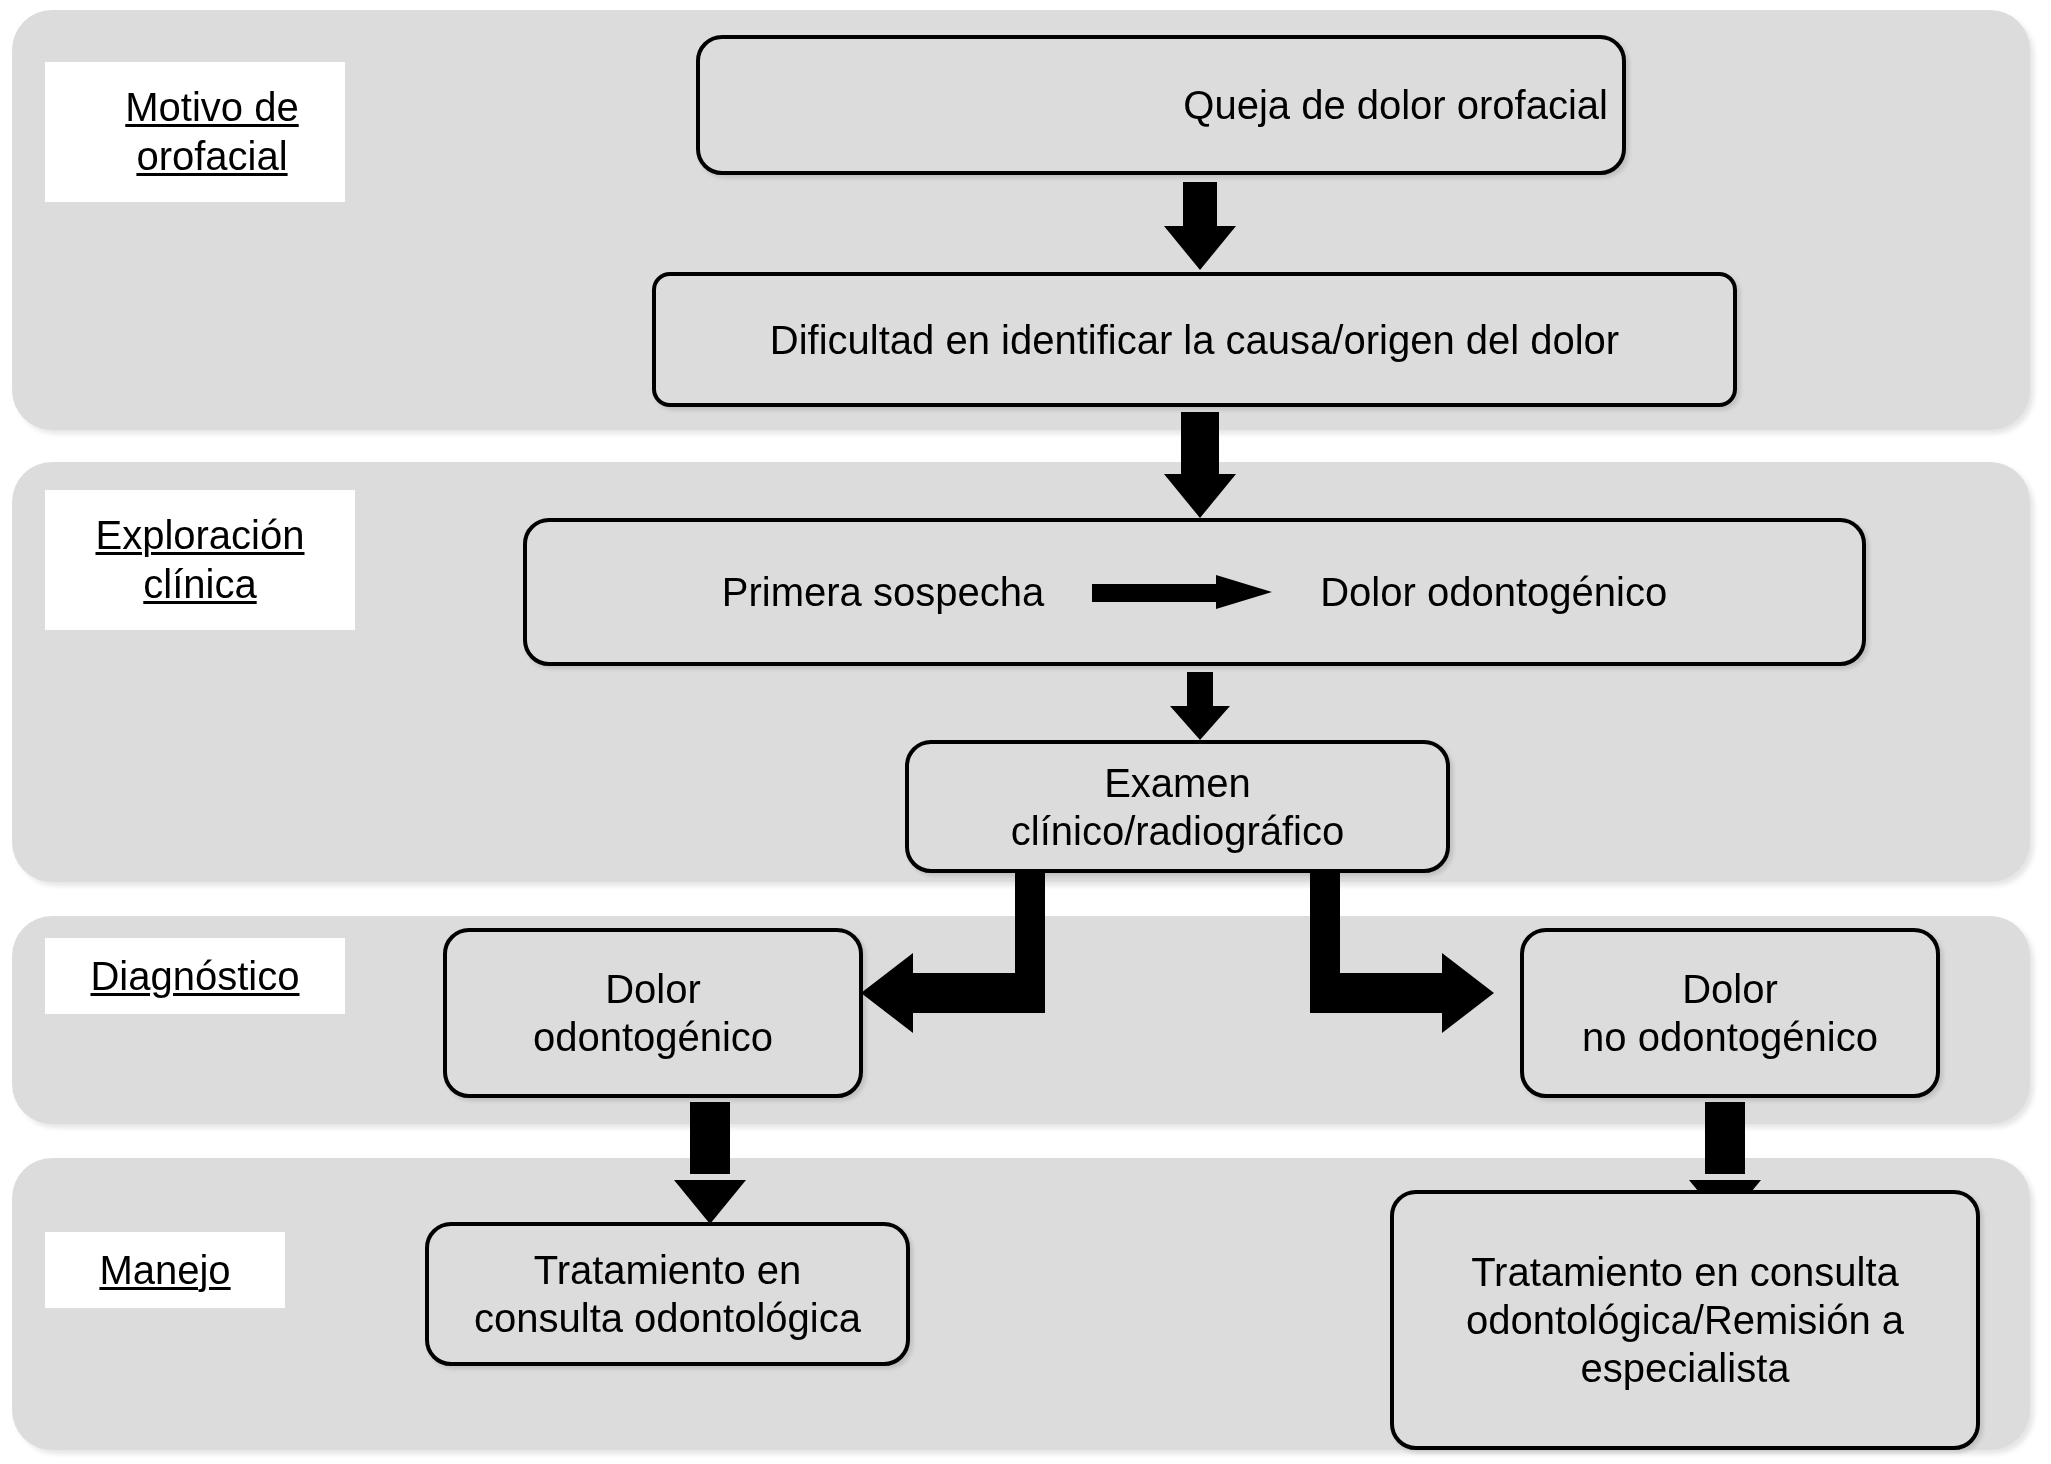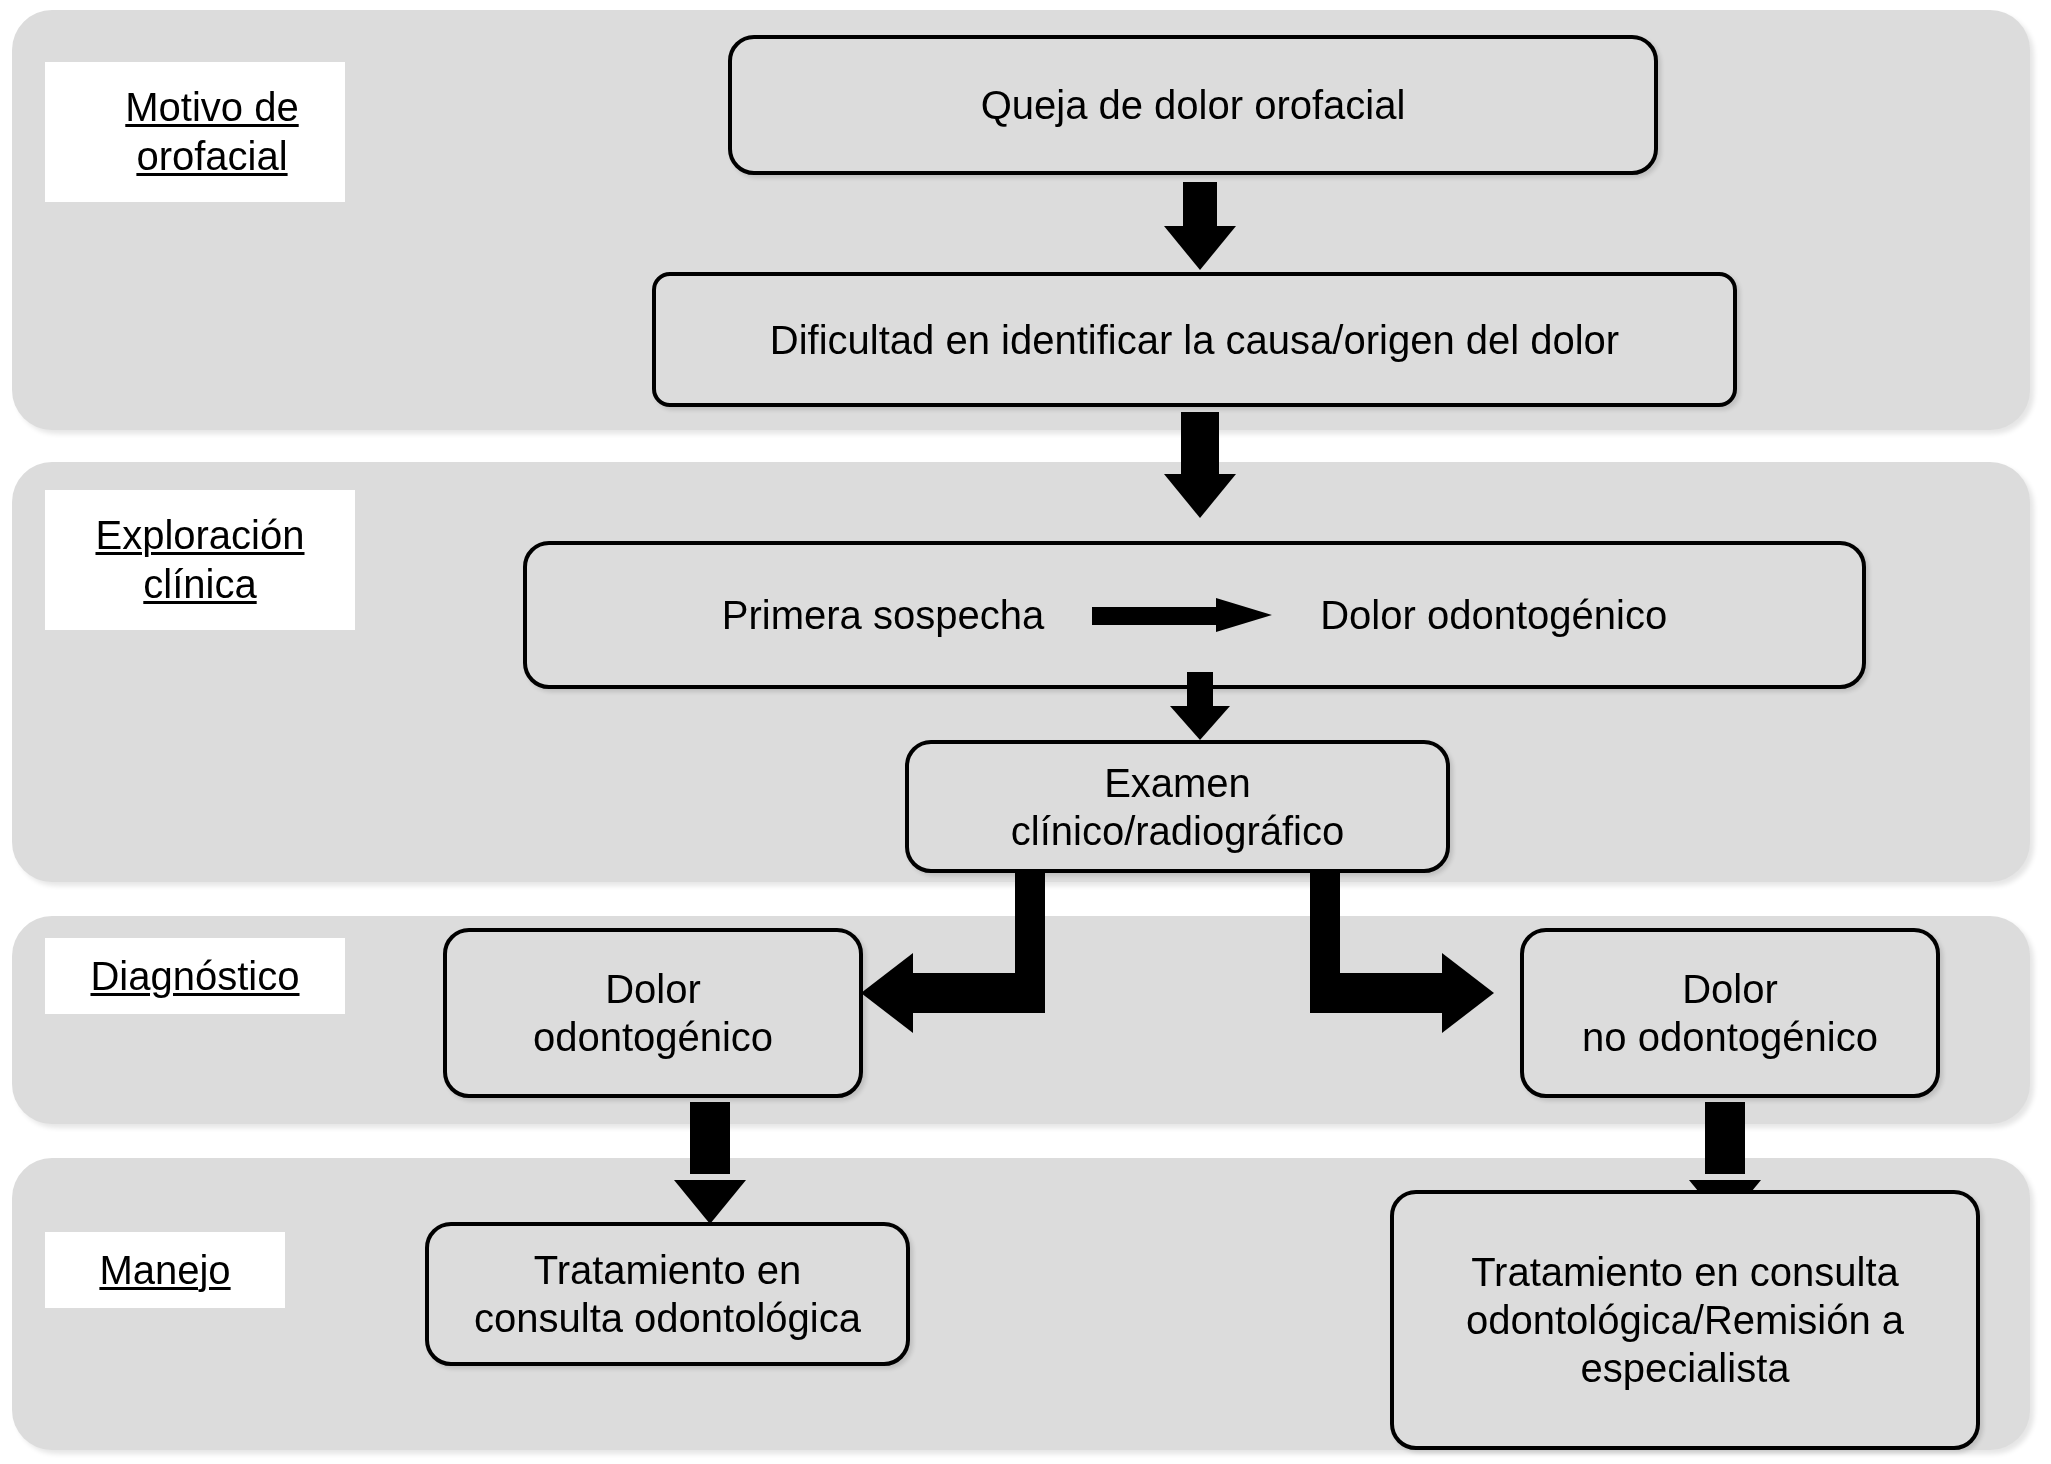--- a/index.html
+++ b/index.html
@@ -65,21 +65,20 @@
     font-size: 40px;
     line-height: 1.2;
     color: #000000;
     padding: 0 14px;
   }
 
   
   .node.inline-row {
     justify-content: center;
     gap: 0;
-    margin-top: 23px;
   }
   .inline-wrap {
     display: flex;
     align-items: center;
     justify-content: center;
     width: 100%;
     gap: 34px;
   }
   .h-arrow {
     position: relative;
@@ -179,21 +178,21 @@
   </div>
 
   <div class="stage-label" style="left:45px; top:1232px; width:240px; height:76px;">
     <span>Manejo</span>
   </div>
 
   <div class="stage-label" style="left:45px; top:938px; width:300px; height:76px;">
     <span>Diagnóstico</span>
   </div>
 
-  <div class="node" style="left:728px; top:35px; width:930px; height:140px;">
+  <div class="node" style="left:696px; top:35px; width:930px; height:140px;justify-content:flex-end;">
     <div class="txt">Queja de dolor orofacial</div>
   </div>
 
   <div class="v-arrow" style="left:1150px; top:182px; width:100px; height:88px;">
     <div class="shaft" style="width:34px; height:52px;"></div>
     <div class="head"></div>
   </div>
 
   <div class="node" style="left:652px; top:272px; width:1085px; height:135px;border-radius:18px;">
     <div class="txt">Dificultad en identificar la causa/origen del dolor</div>

